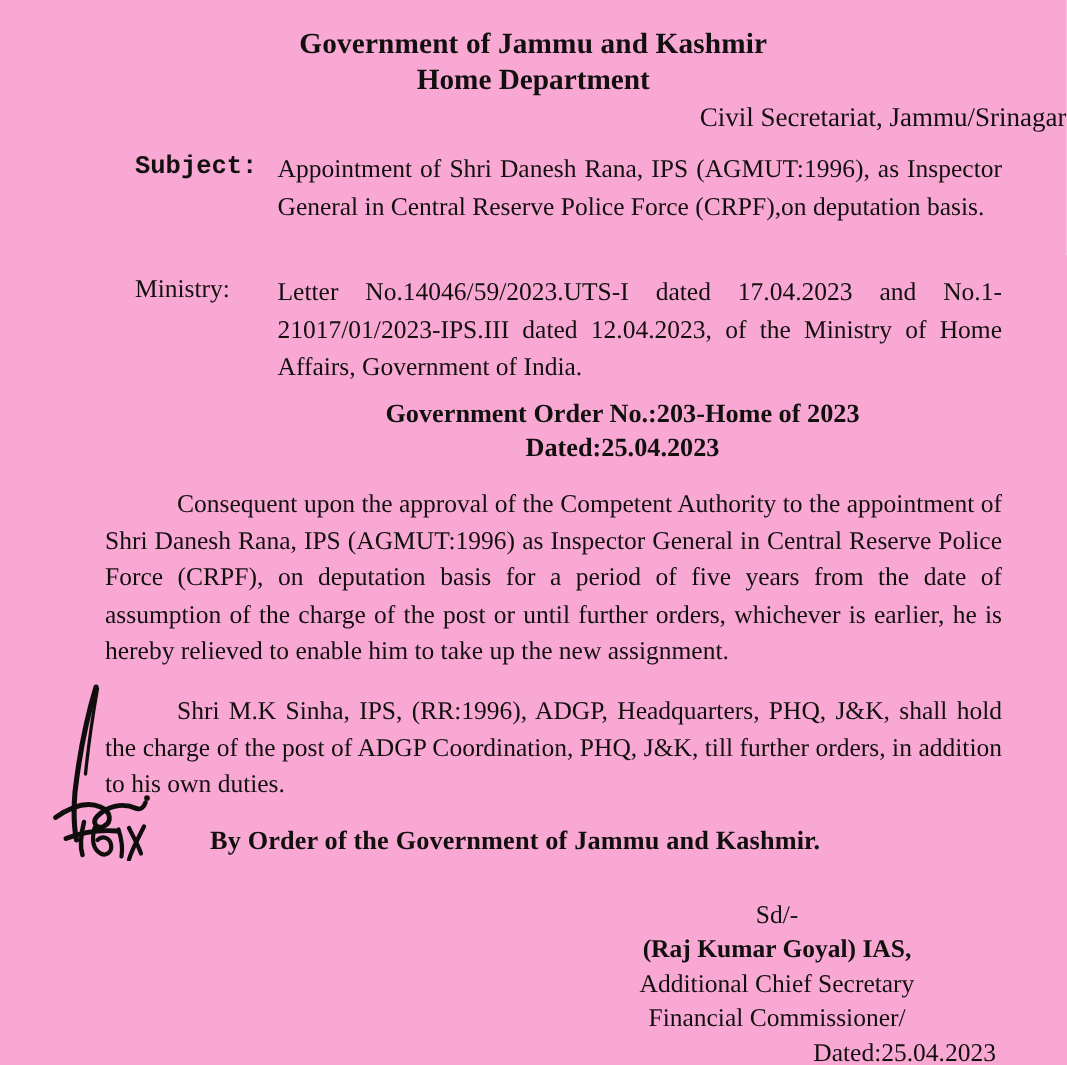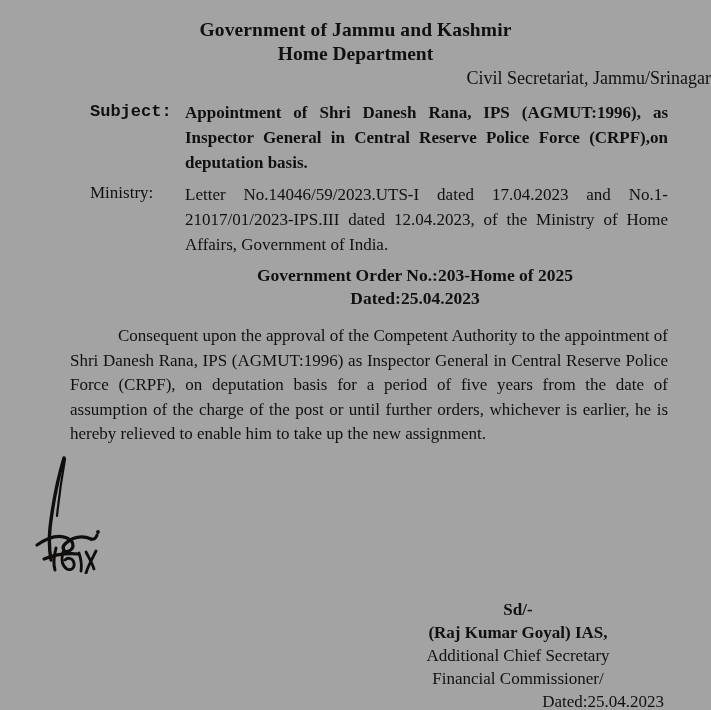--- a/index.html
+++ b/index.html
@@ -11,21 +11,21 @@
     height: 710px;
     background: #ffffff;
     font-family: "Liberation Serif", "DejaVu Serif", serif;
     color: #12100f;
     overflow: hidden;
   }
   .page {
     position: relative;
     width: 711px;
     height: 710px;
-    background: #a3a3a3;
+    background: #f9a8d4;
     overflow: hidden;
   }
 
   
   .masthead {
     position: absolute;
     left: 0;
     top: 18px;
     width: 711px;
     text-align: center;
@@ -61,21 +61,21 @@
   .field-label.bold { font-weight: bold; font-family: Liberation Mono, monospace; }
   .field-value {
     position: absolute;
     left: 185px;
     width: 483px;
     text-align: justify;
     text-justify: inter-word;
     font-size: 17px;
     line-height: 25px;
   }
-  .field-value.bold { font-weight: bold; }
+  .field-value.bold { font-weight: normal; }
 
   #subject-row { top: 100px; }
   #subject-row .field-label { top: 2px; }
   #reference-row { top: 182px; }
   #reference-row .field-label { top: 1px; }
 
   
   .order-heading {
     position: absolute;
     left: 160px;
@@ -114,21 +114,21 @@
   
   .sign-block {
     position: absolute;
     right: 43px;
     top: 598px;
     width: 300px;
     text-align: center;
     font-size: 17px;
     line-height: 23px;
   }
-  .sign-block .sd { font-weight: bold; }
+  .sign-block .sd { font-weight: normal; }
   .sign-block .name { font-weight: bold; }
   .sign-block .role { font-weight: normal; }
   .sign-block .dated {
     font-weight: normal;
     text-align: right;
     padding-right: 4px;
   }
 
   
   .footer {
@@ -166,45 +166,47 @@
     <div class="field-label bold">Subject:</div>
     <div class="field-value bold">Appointment of Shri Danesh Rana, IPS (AGMUT:1996), as Inspector General in Central Reserve Police Force (CRPF),on deputation basis.</div>
   </div>
 
   <div class="field-row" id="reference-row">
     <div class="field-label">Ministry:</div>
     <div class="field-value">Letter No.14046/59/2023.UTS-I dated 17.04.2023 and No.1-21017/01/2023-IPS.III dated 12.04.2023, of the Ministry of Home Affairs, Government of India.</div>
   </div>
 
   <div class="order-heading">
-    <div>Government Order No.:203-Home of 2025</div>
+    <div>Government Order No.:203-Home of 2023</div>
     <div>Dated:25.04.2023</div>
   </div>
 
   <div class="body-par" id="para-1">Consequent upon the approval of the Competent Authority to the appointment of Shri Danesh Rana, IPS (AGMUT:1996) as Inspector General in Central Reserve Police Force (CRPF), on deputation basis for a period of five years from the date of assumption of the charge of the post or until further orders, whichever is earlier, he is hereby relieved to enable him to take up the new assignment.</div>
 
+  <div class="body-par" id="para-2">Shri M.K Sinha, IPS, (RR:1996), ADGP, Headquarters, PHQ, J&amp;K, shall hold the charge of the post of ADGP Coordination, PHQ, J&amp;K, till further orders, in addition to his own duties.</div>
 
   <div class="signature-mark">
     <svg width="86" height="122" viewBox="0 0 86 122" xmlns="http://www.w3.org/2000/svg">
       <g fill="none" stroke="#100e0d" stroke-linecap="round" stroke-linejoin="round">
         <path d="M30 6 C24 26, 19 50, 16 76 C15 88, 15 98, 17 108" stroke-width="3.4"></path>
         <path d="M31 7 C28 24, 25 44, 23 64" stroke-width="2.2"></path>
         <path d="M3 93 C13 86, 24 82, 33 86 C40 89, 41 96, 35 99 C30 101, 27 96, 31 92 C38 85, 48 83, 57 87" stroke-width="3.2"></path>
         <path d="M57 87 C60 88, 62 86, 63 83" stroke-width="3"></path>
         <circle cx="64" cy="80" r="1.9" fill="#100e0d" stroke="none"></circle>
         <path d="M10 107 C20 103, 32 101, 44 102" stroke-width="3.2"></path>
         <path d="M22 96 C20 104, 19 112, 21 118" stroke-width="3"></path>
         <path d="M29 100 C27 108, 28 114, 33 117 C37 119, 41 116, 40 111 C39 106, 34 105, 31 108" stroke-width="2.8"></path>
         <path d="M45 101 C47 107, 48 113, 47 119" stroke-width="2.8"></path>
         <path d="M52 100 C55 106, 58 111, 60 117" stroke-width="2.8"></path>
         <path d="M62 99 C58 107, 54 114, 52 121" stroke-width="2.8"></path>
       </g>
     </svg>
   </div>
 
+  <div class="by-order">By Order of the Government of Jammu and Kashmir.</div>
 
   <div class="sign-block">
     <div class="sd">Sd/-</div>
     <div class="name">(Raj Kumar Goyal) IAS,</div>
     <div class="role">Additional Chief Secretary</div>
     <div class="role">Financial Commissioner/</div>
     <div class="dated">Dated:25.04.2023</div>
   </div>
 
   <div class="footer">

